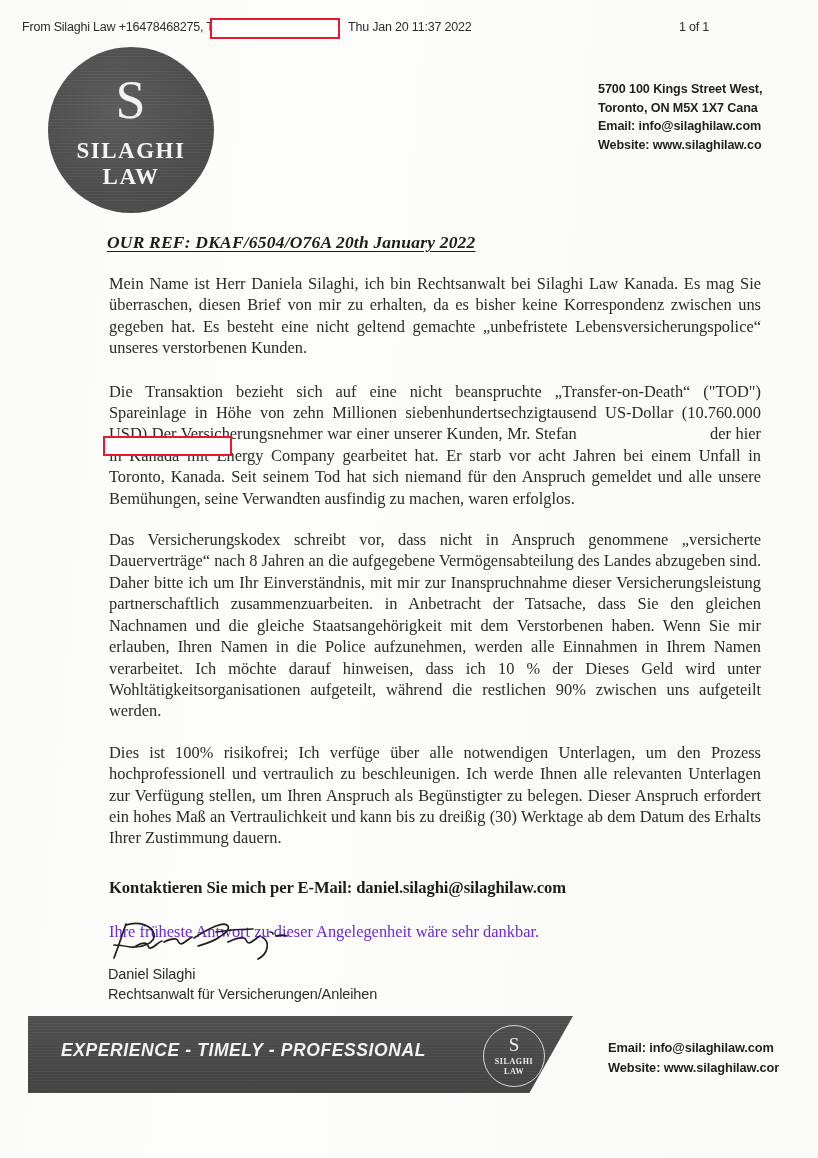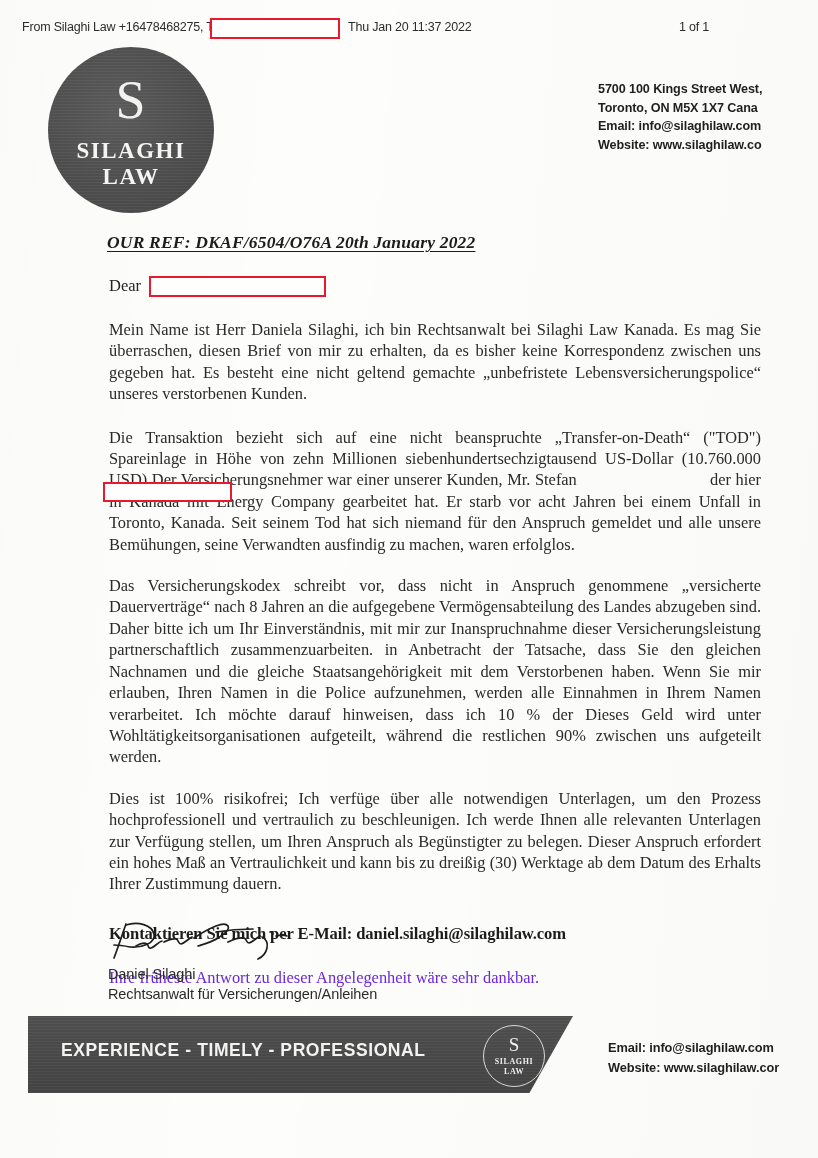--- a/index.html
+++ b/index.html
@@ -247,20 +247,21 @@
   }
   #footer-tagline {
     position: absolute;
     left: 33px;
     top: 24px;
     font-family: "Liberation Sans", sans-serif;
     font-size: 17.5px;
     font-weight: 700;
     color: #f3f3f1;
     letter-spacing: 0.6px;
+    font-style: italic;
     white-space: nowrap;
   }
   #footer-logo-mark {
     position: absolute;
     left: 455px;
     top: 9px;
     width: 62px;
     height: 62px;
     border-radius: 50%;
     border: 1.5px solid #d8d8d6;
@@ -334,24 +335,20 @@
     <div class="addr-line">Email: info@silaghilaw.com</div>
     <div class="addr-line">Website: www.silaghilaw.co</div>
   </div>
 
   <div id="letter-body">
 
     <div>
       <span id="our-ref">OUR REF: DKAF/6504/O76A 20th January 2022</span>
     </div>
 
-    <div id="salutation-row">
-      <span id="salutation-label">Dear</span>
-      <span id="salutation-redaction"></span>
-    </div>
 
     <p class="para">Mein Name ist Herr Daniela Silaghi, ich bin Rechtsanwalt bei Silaghi Law Kanada. Es mag Sie überraschen, diesen Brief von mir zu erhalten, da es bisher keine Korrespondenz zwischen uns gegeben hat. Es besteht eine nicht geltend gemachte „unbefristete Lebensversicherungspolice“ unseres verstorbenen Kunden.</p>
 
     <p class="para" id="para-transaction">
       <span id="body-redaction"></span>
       <span>Die Transaktion bezieht sich auf eine nicht beanspruchte „Transfer-on-Death“ ("TOD") Spareinlage in Höhe von zehn Millionen siebenhundertsechzigtausend US-Dollar (10.760.000 USD) Der Versicherungsnehmer war einer unserer Kunden, Mr. Stefan</span>
       <span class="redact-gap"></span>
       <span>der hier in Kanada mit Energy Company gearbeitet hat. Er starb vor acht Jahren bei einem Unfall in Toronto, Kanada. Seit seinem Tod hat sich niemand für den Anspruch gemeldet und alle unsere Bemühungen, seine Verwandten ausfindig zu machen, waren erfolglos.</span>
     </p>
 

